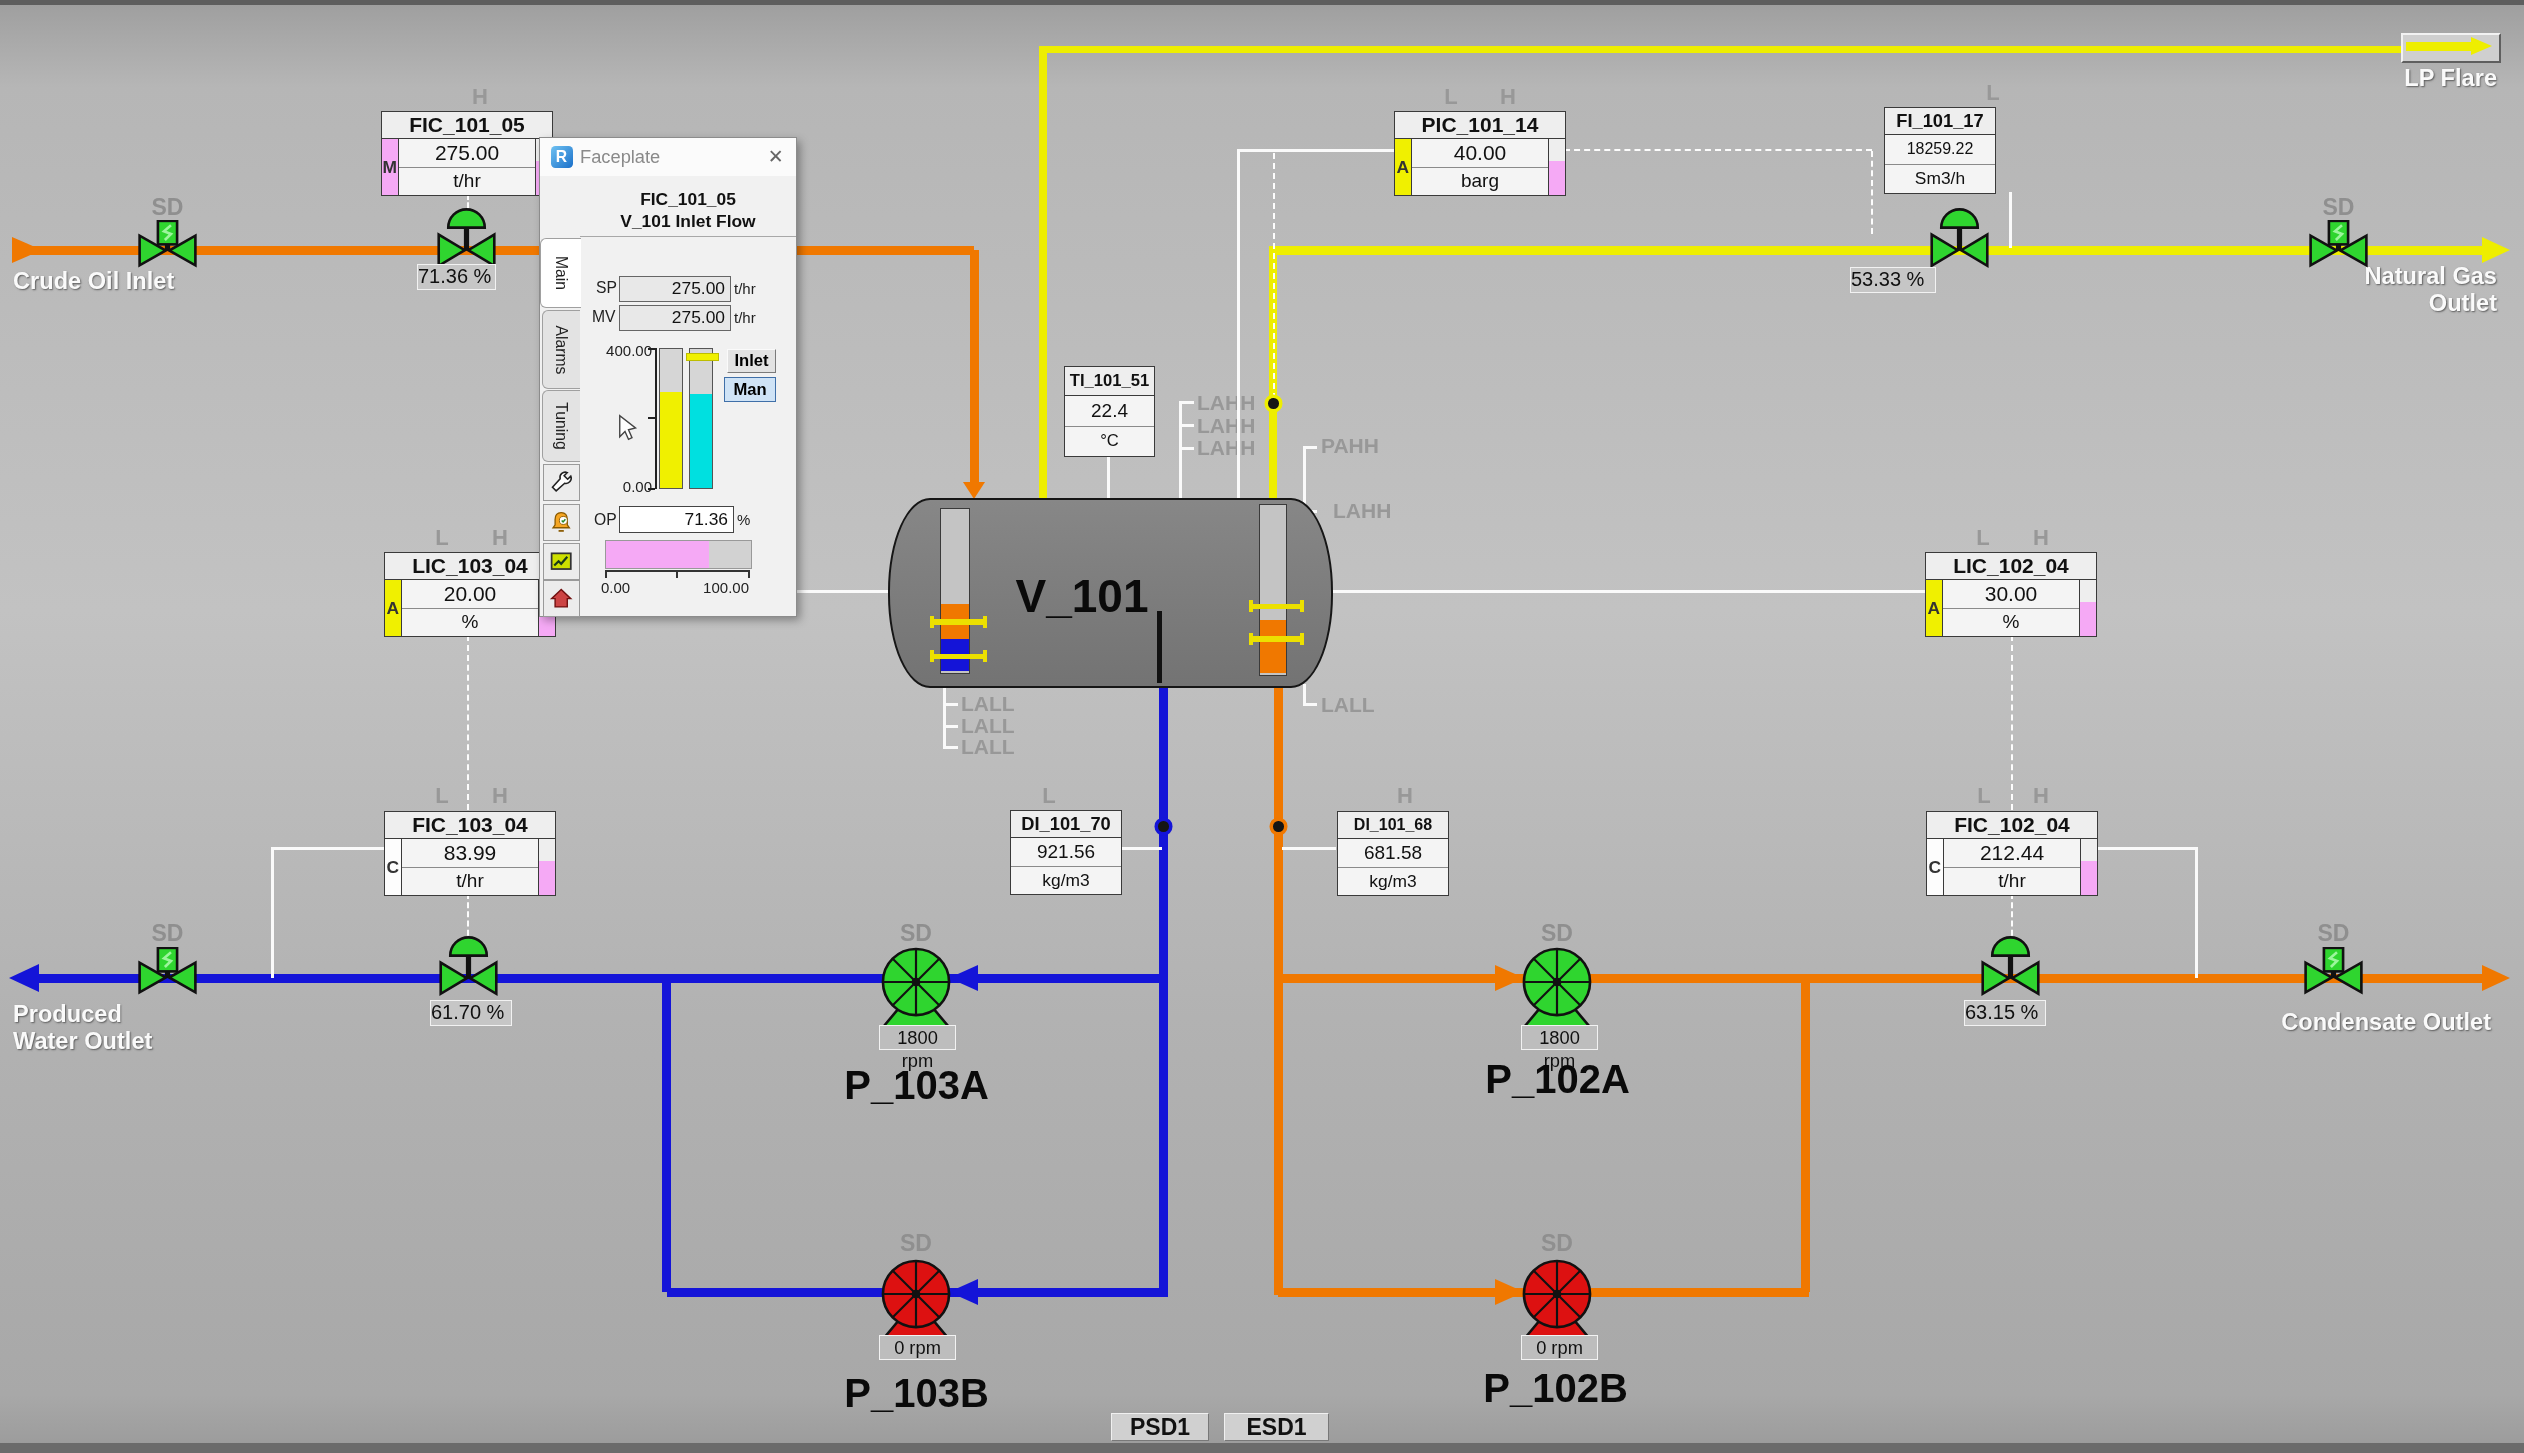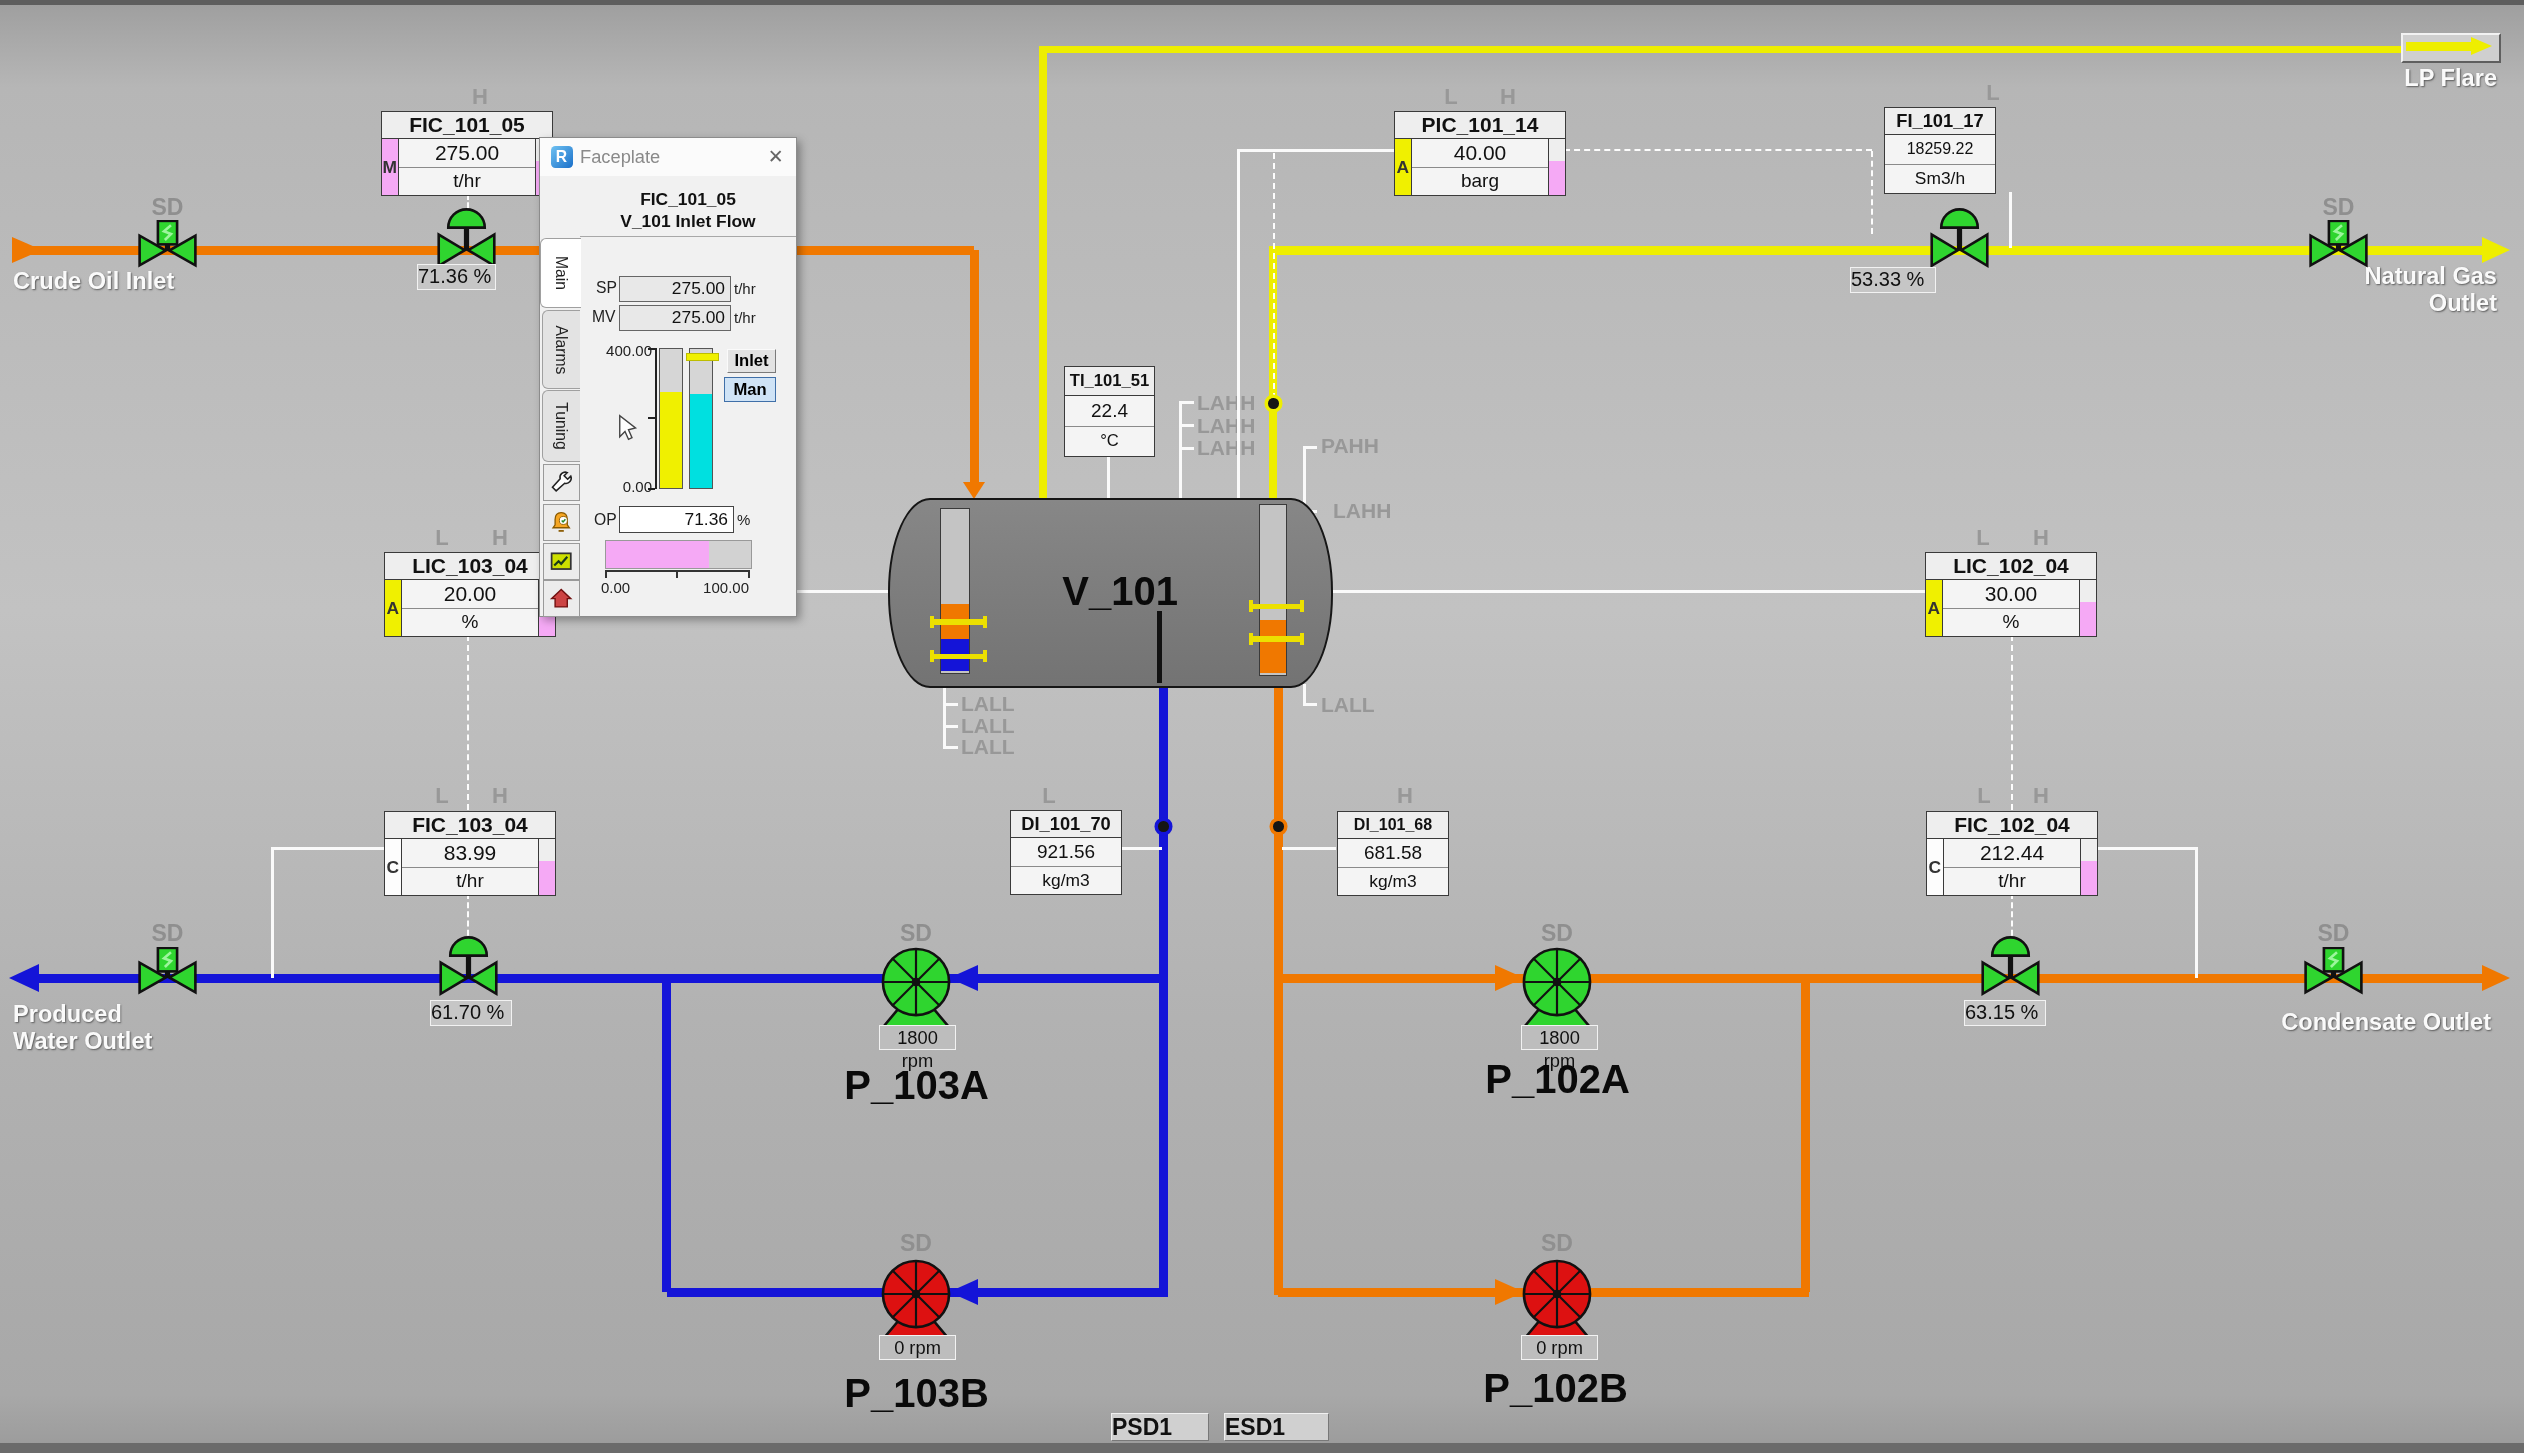--- a/index.html
+++ b/index.html
@@ -23,21 +23,21 @@
   .strip-r{width:15.7px;border-left:1.7px solid #3a3a3a;display:flex;flex-direction:column}
   .strip-r .t{flex:2;background:#eeeeee}
   .strip-r .b{flex:3;background:var(--pink)}
   .vals{flex:1;display:flex;flex-direction:column;min-width:0}
   .vals .v{flex:1;border-bottom:1.7px solid #8a8a8a;font-size:21px;color:#111;display:flex;align-items:center;justify-content:center;background:#f4f4f4}
   .vals .u{flex:1;font-size:19px;color:#111;display:flex;align-items:center;justify-content:center;background:#f4f4f4}
   .readout{position:absolute;background:#c6c6c6;border:1.7px solid #f2f2f2;color:#111;font-size:20px;font-weight:normal;text-align:left;line-height:23.6px;z-index:11}
   .rpm{position:absolute;background:#bdbdbd;border:1.7px solid #f2f2f2;font-size:18.3px;color:#111;text-align:center;line-height:23px;z-index:11}
   .pname{position:absolute;font-weight:bold;font-size:40px;color:#0a0a0a;text-align:center;z-index:11}
   .sd{position:absolute;color:#8f8f8f;font-weight:bold;font-size:23px;text-align:center;z-index:9}
-  .btn3d{position:absolute;background:#d0d0d0;border-top:1.7px solid #f0f0f0;border-left:1.7px solid #f0f0f0;border-right:1.7px solid #787878;border-bottom:1.7px solid #787878;font-weight:bold;font-size:23px;color:#111;text-align:left;line-height:26px;z-index:11;cursor:pointer}
+  .btn3d{position:absolute;background:#d0d0d0;border-top:1.7px solid #f0f0f0;border-left:1.7px solid #f0f0f0;border-right:1.7px solid #787878;border-bottom:1.7px solid #787878;font-weight:bold;font-size:23px;color:#111;text-align:center;line-height:26px;z-index:11;cursor:pointer}
   .lvltick{position:absolute;height:12.2px;border-left:4.4px solid #ece000;border-right:4.4px solid #ece000;background:linear-gradient(180deg,rgba(0,0,0,0) 3.5px,#ece000 3.5px,#ece000 8.7px,rgba(0,0,0,0) 8.7px);z-index:7}
   .sym{position:absolute;z-index:9}
   
   #faceplate{position:absolute;left:539px;top:137px;width:256px;height:478px;background:#f1f1f1;border:0.9px solid #8c8c8c;box-shadow:3.5px 4.4px 8.7px rgba(0,0,0,.35);z-index:50}
   #faceplate .hdr{position:absolute;left:0;top:0;right:0;height:38px;background:#fbfbfb}
   #faceplate .logo{position:absolute;left:10.5px;top:7.9px;width:22px;height:22px;border-radius:4.4px;background:linear-gradient(135deg,#6fc2f2,#1a6fc9);color:#fff;font-weight:bold;font-size:15.7px;text-align:center;line-height:22px}
   #faceplate .htitle{position:absolute;left:40px;top:0;height:38px;line-height:38px;color:#8a8a8a;font-size:18.3px}
   #faceplate .close{position:absolute;right:8.7px;top:7px;width:23px;height:23px;color:#666;font-size:19px;text-align:center;line-height:23px;cursor:pointer}
   .fp-tag{position:absolute;left:40px;right:0;text-align:center;font-weight:bold;font-size:17.4px;color:#111}
   .fp-tab{position:absolute;left:1.7px;width:37px;background:#e3e3e3;border:0.9px solid #a0a0a0;border-right:none;border-radius:6.1px 0 0 6.1px;z-index:1;cursor:pointer}
@@ -121,21 +121,21 @@
   <div class="dashv" style="left:467px;top:194px;height:31px;z-index:3"></div>
   <div class="dashv" style="left:467px;top:635px;height:175px;z-index:3"></div>
   <div class="dashv" style="left:467px;top:893px;height:61px;z-index:3"></div>
   <div class="dashv" style="left:2011px;top:635px;height:175px;z-index:3"></div>
   <div class="dashv" style="left:2011px;top:893px;height:61px;z-index:3"></div>
   <div class="dashv" style="left:1273px;top:153px;height:246px;z-index:3"></div>
   <div class="dashh" style="left:1564px;top:149px;width:308px;z-index:3"></div>
   <div class="dashv" style="left:1871px;top:151px;height:83px;z-index:3"></div>
 
   <div class="abs" style="left:888px;top:498px;width:441px;height:186px;background:linear-gradient(180deg,#878787,#737373);border:2.6px solid #161616;border-radius:42px / 93px;z-index:5"></div>
-  <div class="abs" style="left:986px;top:569px;width:192px;text-align:right;font-weight:bold;font-size:40px;color:#0a0a0a;z-index:7">V_101</div>
+  <div class="abs" style="left:986px;top:569px;width:192px;text-align:center;font-weight:bold;font-size:46px;color:#0a0a0a;z-index:7">V_101</div>
   <div class="abs" style="left:1157px;top:611px;width:5.2px;height:72px;background:#111;z-index:6"></div>
 
   <div class="abs" style="left:940px;top:508px;width:30px;height:166px;background:#c4c4c4;border:1.7px solid #3a3a3a;box-sizing:border-box;z-index:6">
     <div style="position:absolute;left:0;right:0;top:95px;height:35px;background:var(--orange)"></div>
     <div style="position:absolute;left:0;right:0;top:130px;height:32px;background:var(--blue)"></div>
   </div>
   <div class="lvltick" style="left:930px;top:616px;width:49px"></div>
   <div class="lvltick" style="left:930px;top:650px;width:49px"></div>
 
   <div class="abs" style="left:1259px;top:504px;width:28px;height:172px;background:#c4c4c4;border:1.7px solid #3a3a3a;box-sizing:border-box;z-index:6">

